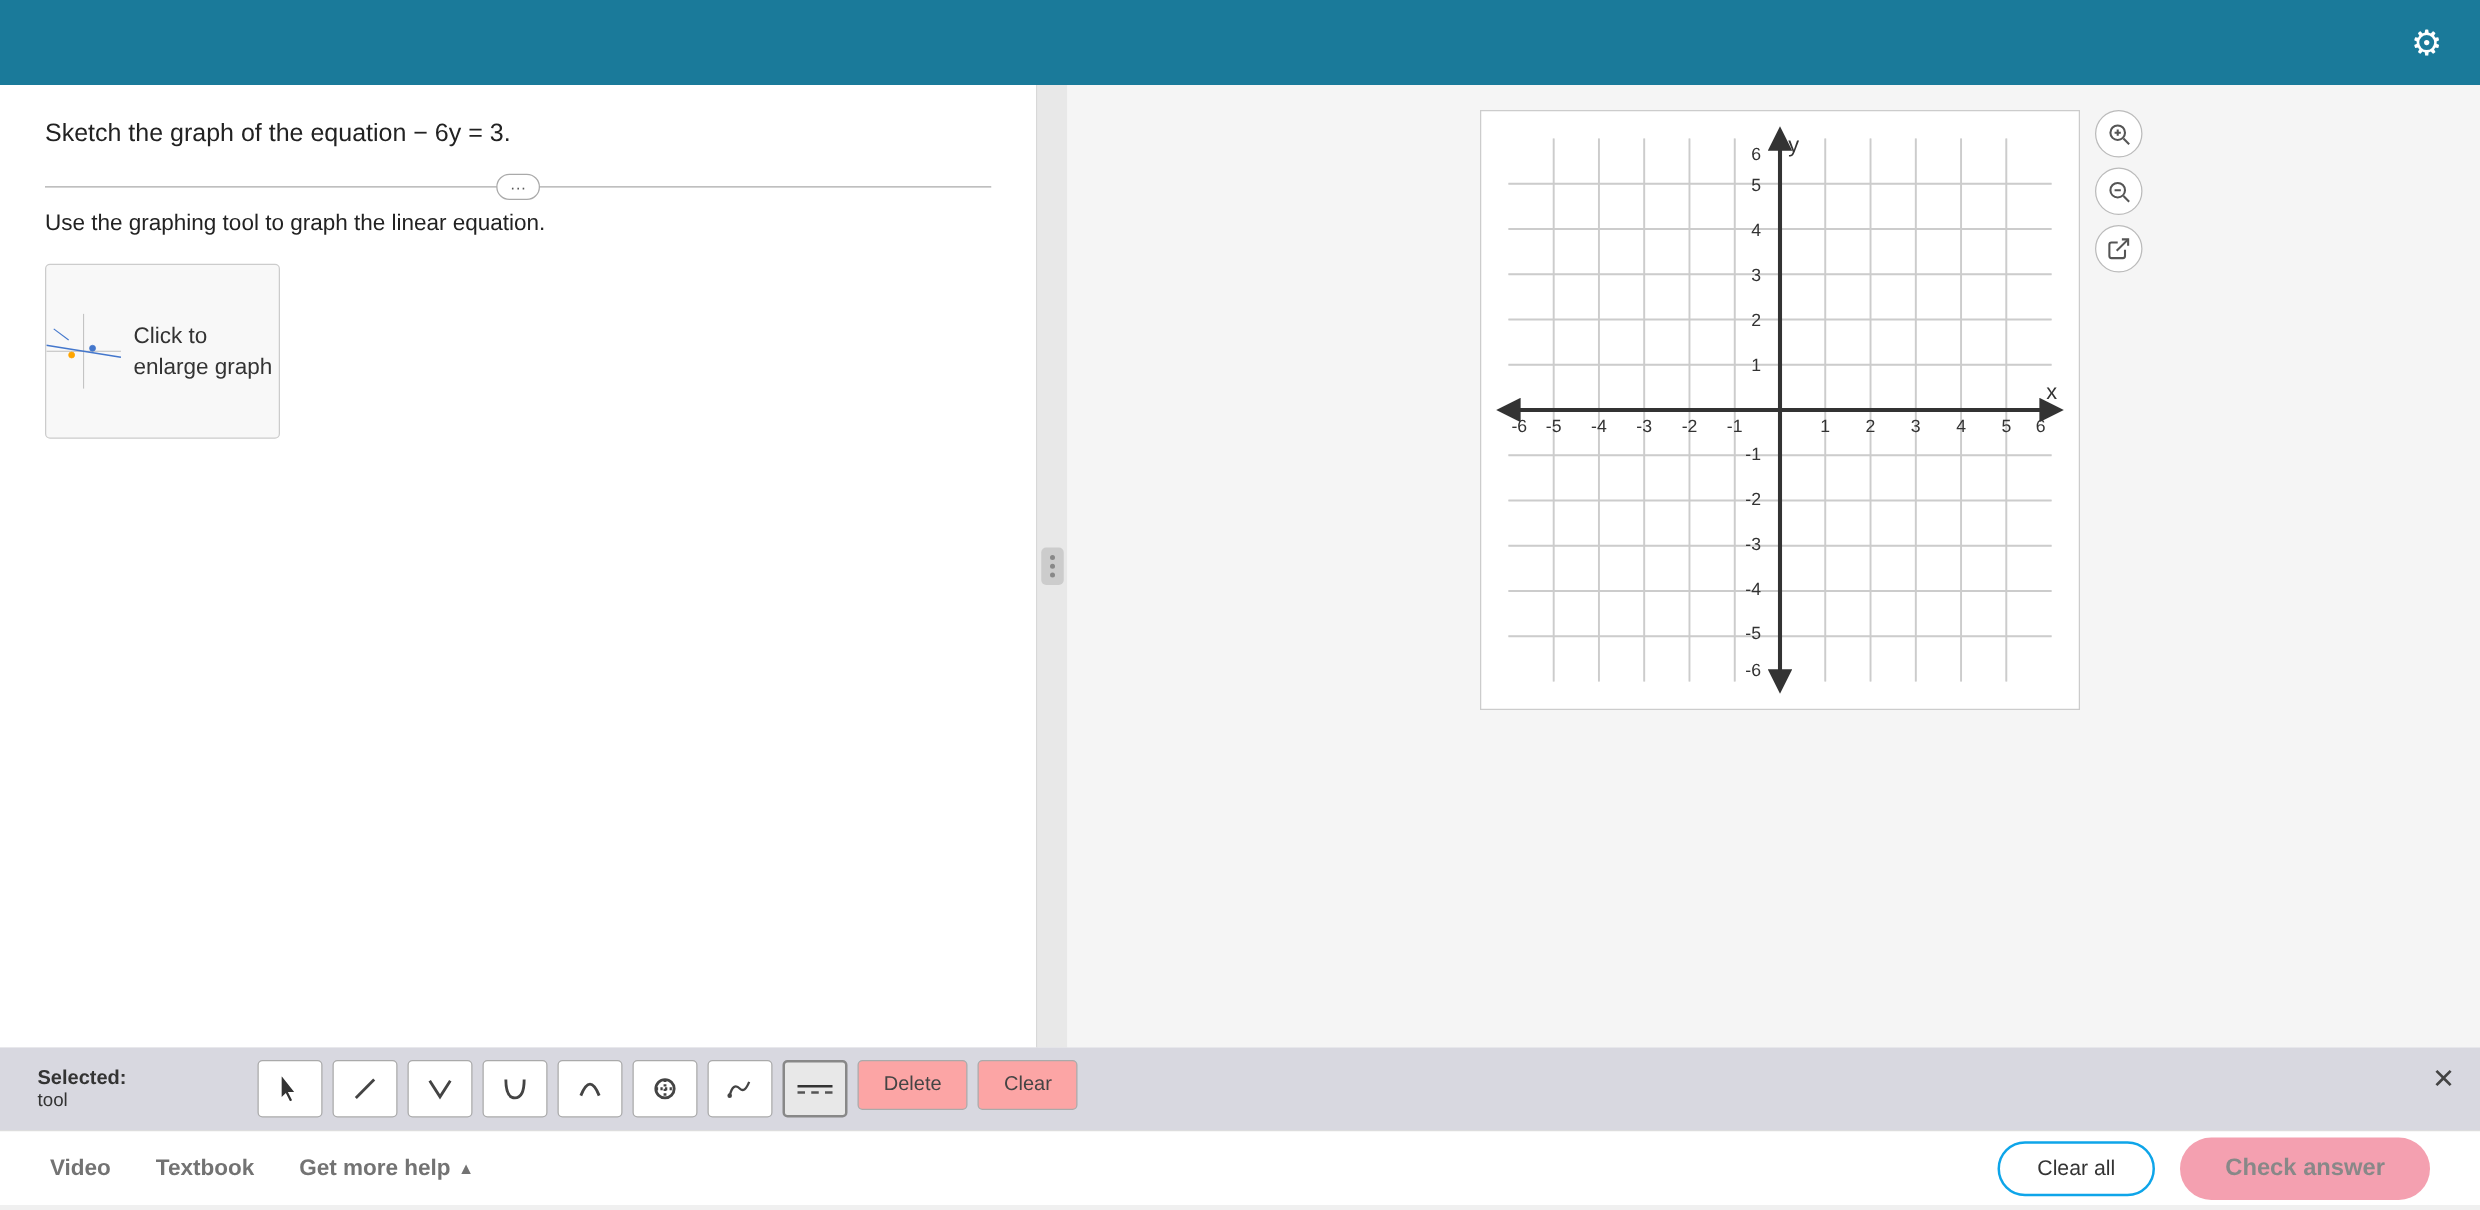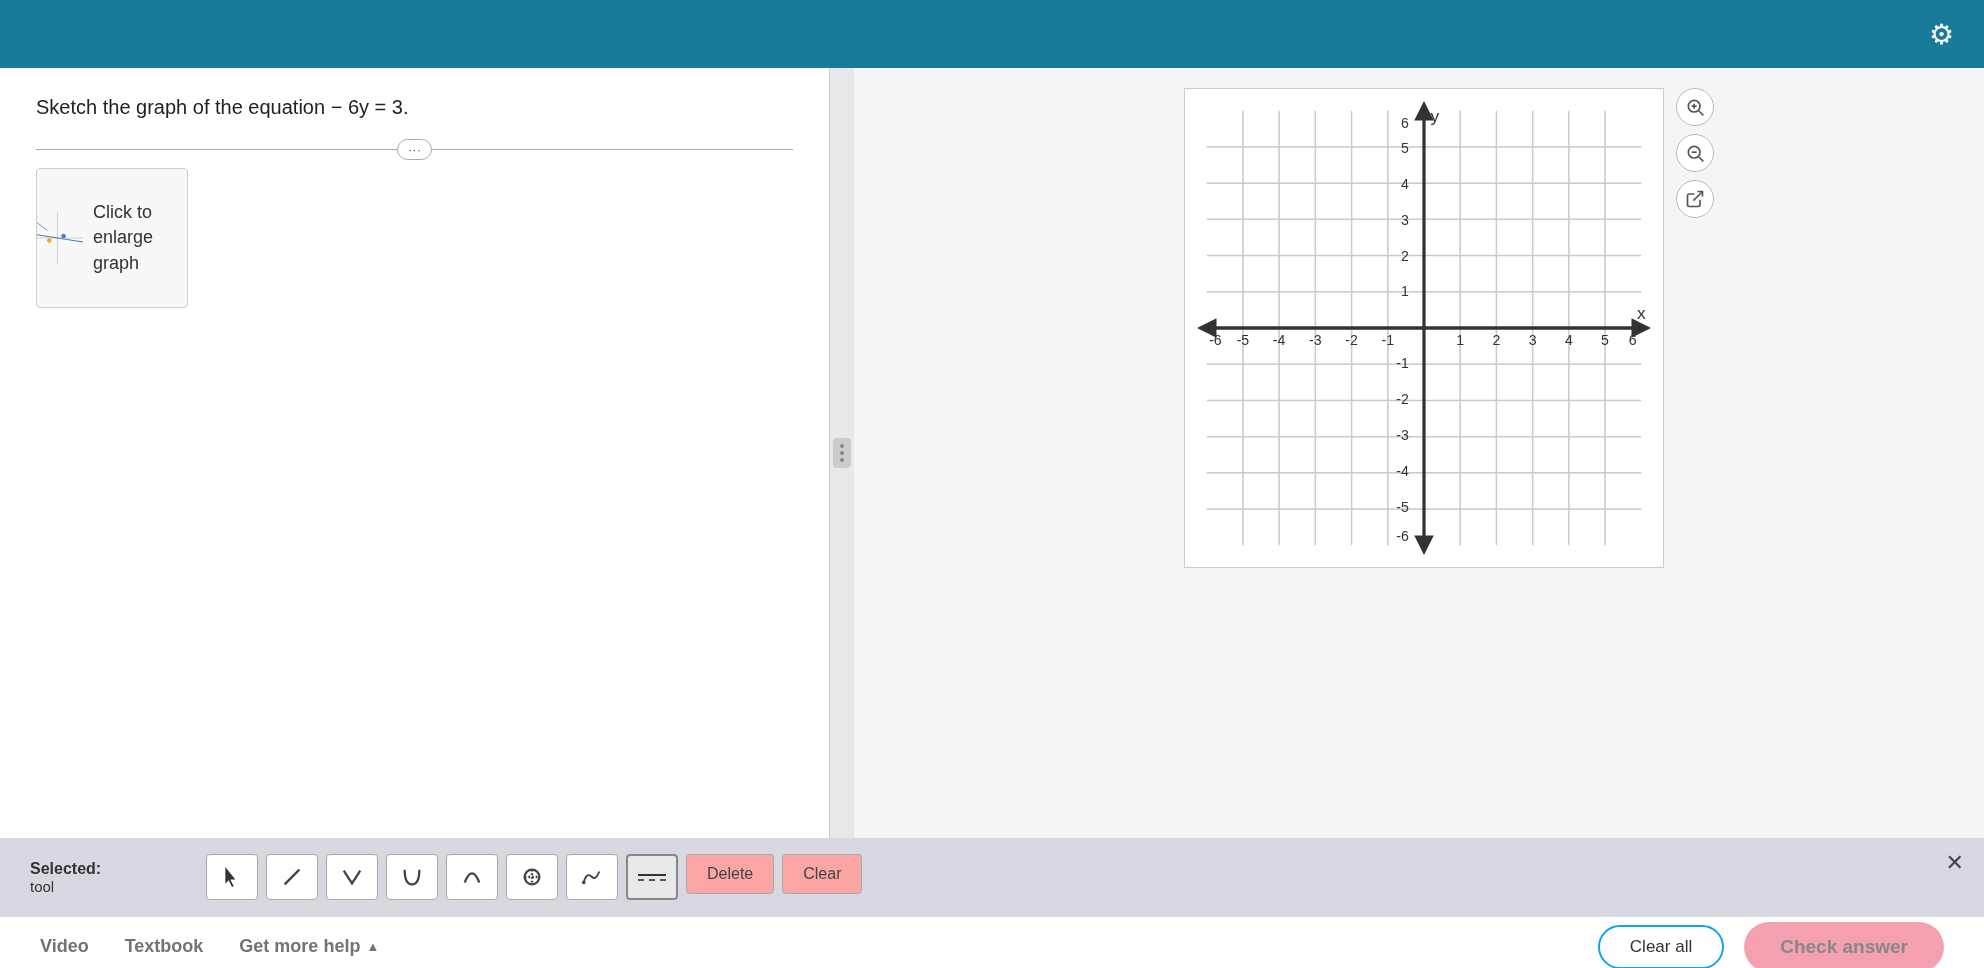--- a/index.html
+++ b/index.html
@@ -57,21 +57,21 @@
       font-size: 13px;
       color: #555;
       position: absolute;
     }
     .instruction-text {
       font-size: 18px;
       color: #222;
       margin-bottom: 22px;
     }
     .graph-thumbnail {
-      width: 152px;
+      width: 188px;
       height: 140px;
       border: 1px solid #ccc;
       border-radius: 4px;
       background: #f8f8f8;
       display: flex;
       align-items: center;
       justify-content: center;
       cursor: pointer;
       position: relative;
       overflow: hidden;
@@ -143,21 +143,21 @@
       display: flex;
       align-items: center;
       justify-content: center;
       cursor: pointer;
       font-size: 18px;
       color: #555;
     }
 
     
     .toolbar {
-      height: 78px;
+      height: 66px;
       background: #d8d8e0;
       display: flex;
       align-items: center;
       padding: 0 30px;
       gap: 16px;
       position: relative;
     }
     .selected-label {
       font-size: 16px;
       color: #333;
@@ -280,20 +280,21 @@
 
 <div class="main-content">
 
   <div class="left-panel">
     <p class="equation-text">Sketch the graph of the equation  − 6y = 3.</p>
 
     <div class="divider-line">
       <span class="divider-dots">···</span>
     </div>
 
+    <p class="instruction-text">Use the graphing tool to graph the linear equation.</p>
 
     <div class="graph-thumbnail">
       <div class="graph-thumbnail-inner">
 
         <svg class="thumbnail-svg" viewBox="-50 -50 100 100">
 
           <line x1="-50" y1="0" x2="50" y2="0" stroke="#aaa" stroke-width="1"></line>
           <line x1="0" y1="-50" x2="0" y2="50" stroke="#aaa" stroke-width="1"></line>
 
           <line x1="-50" y1="-8" x2="50" y2="8" stroke="#4477cc" stroke-width="2"></line>

